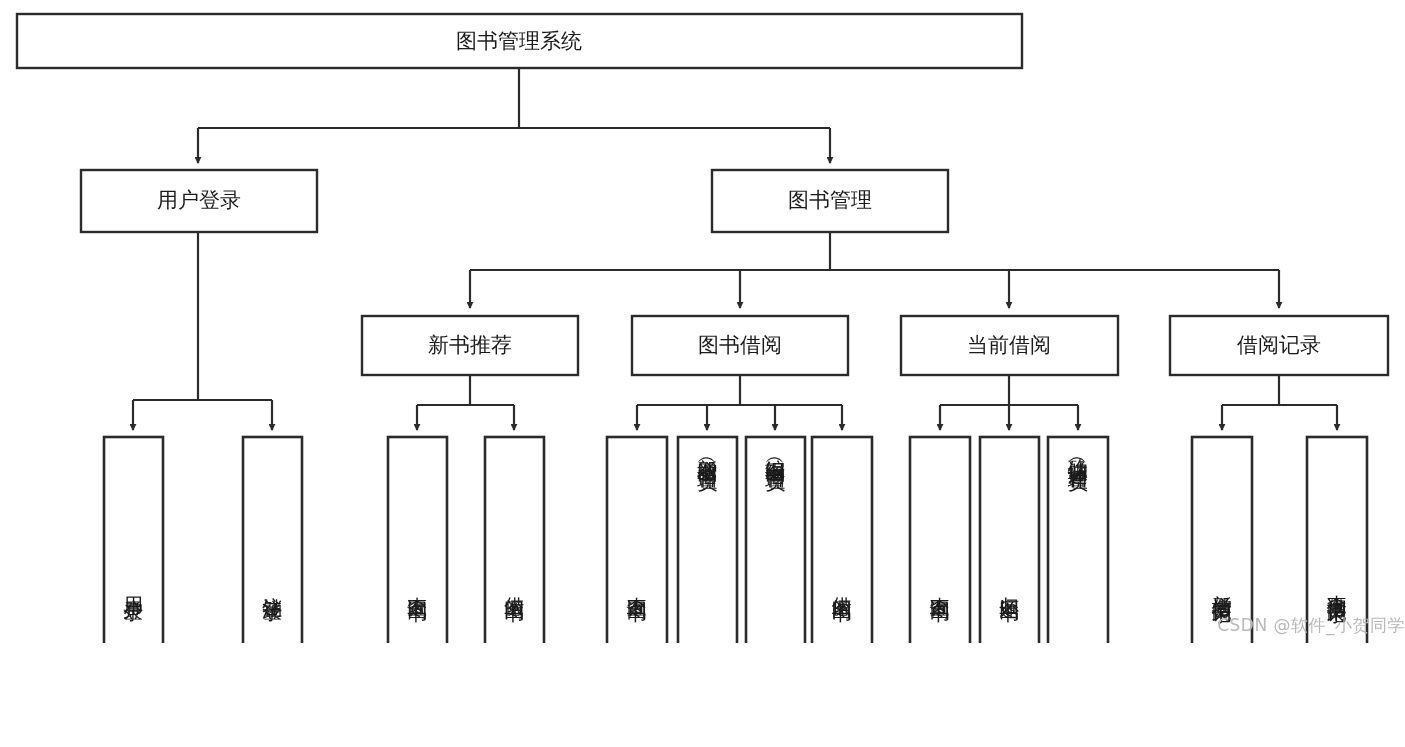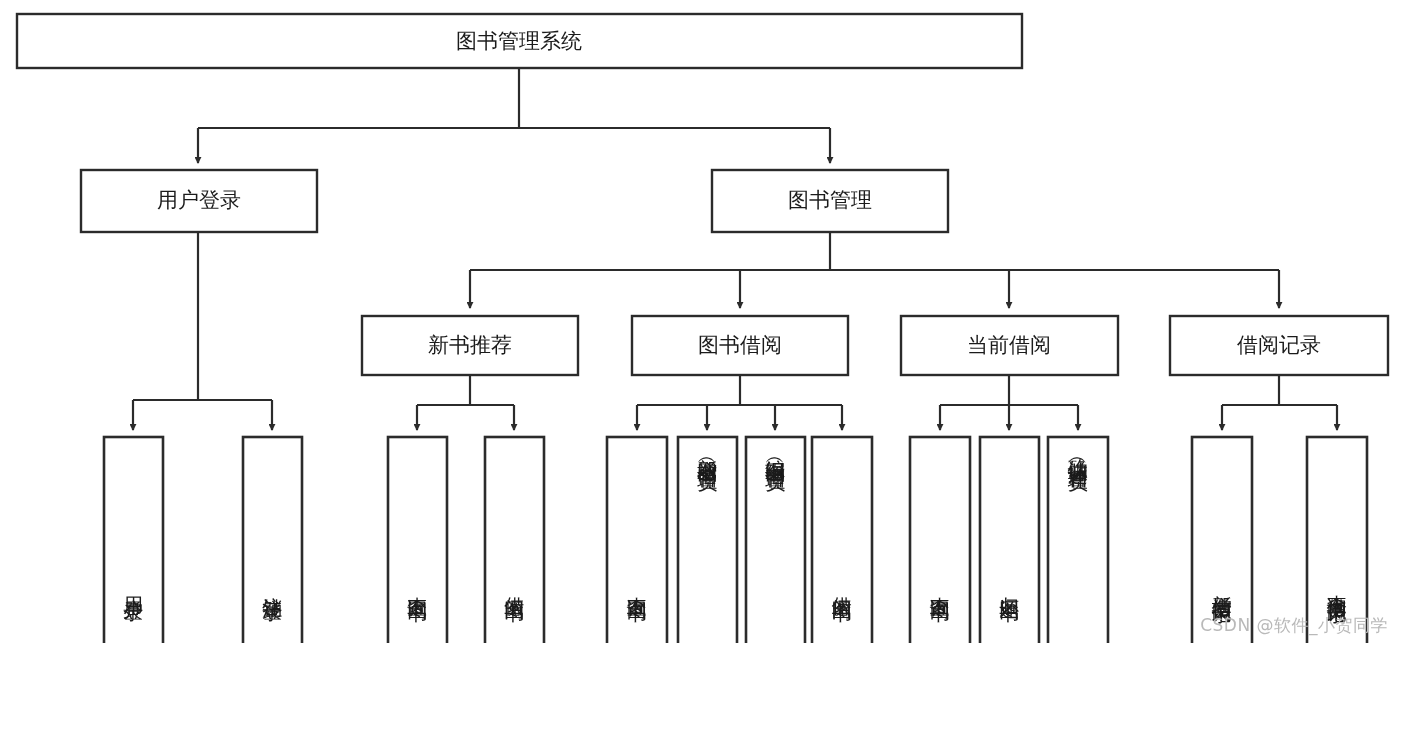--- a/index.html
+++ b/index.html
@@ -66,21 +66,21 @@
     font-family: "DejaVu Sans", "Liberation Sans", sans-serif;
     font-size: 20px;
     line-height: 1.02;
     letter-spacing: 2px;
     color: #1b1b1b;
     white-space: nowrap;
     text-align: center;
   }
   .watermark {
     position: absolute;
-    right: 17px;
+    right: 0;
     bottom: 6px;
     font-family: "DejaVu Sans", "Liberation Sans", sans-serif;
     font-size: 17px;
     color: #b9b9b9;
     letter-spacing: 0.5px;
     white-space: nowrap;
     user-select: none;
     margin-top: 16px;
   }
 </style>

